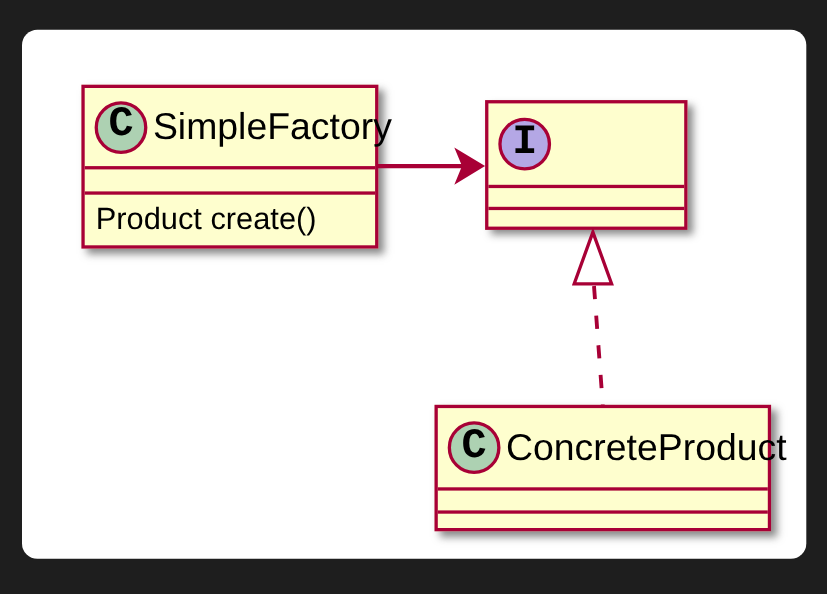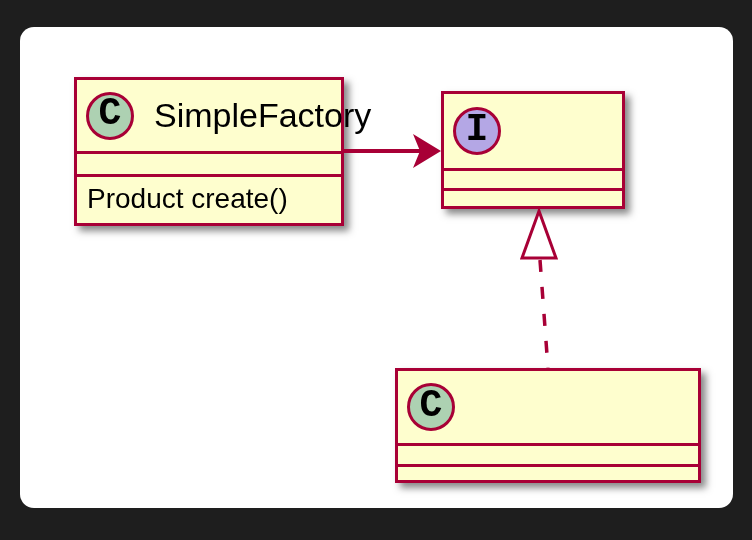--- a/index.html
+++ b/index.html
@@ -36,21 +36,21 @@
     border:3px solid #A80036;
     display:flex;align-items:center;justify-content:center;
     font-family:"Liberation Mono",monospace;
     font-weight:bold;font-size:38px;line-height:1;
     flex:0 0 auto;
     padding-bottom:3px;
   }
   .spot-class{background:#ADD1B2;}
   .spot-interface{background:#B4A7E5;}
   .cls-name{
-    margin-left:20px;
+    margin-left:5px;
     font-size:34px;
     white-space:nowrap;
   }
   .cls-name.italic{font-style:italic;}
   .sep{flex:0 0 3px;background:#A80036;}
   .compartment{box-sizing:border-box;}
   .methods{
     font-size:28px;
     padding:6px 0 0 10px;
     white-space:nowrap;
@@ -107,20 +107,21 @@
     <div class="compartment comp-a"></div>
     <div class="sep"></div>
     <div class="compartment comp-b"></div>
   </div>
 
   <div class="uml-class" id="cls-concreteproduct">
     <div class="title-row">
       <span class="spot spot-class">
         <span>C</span>
       </span>
+      <span class="cls-name">ConcreteProduct</span>
     </div>
     <div class="sep"></div>
     <div class="compartment comp-a"></div>
     <div class="sep"></div>
     <div class="compartment comp-b"></div>
   </div>
 
   <svg class="connectors" viewBox="0 0 752 540">
 
     <line x1="343" y1="151" x2="423" y2="151" stroke="#A80036" stroke-width="4"></line>

